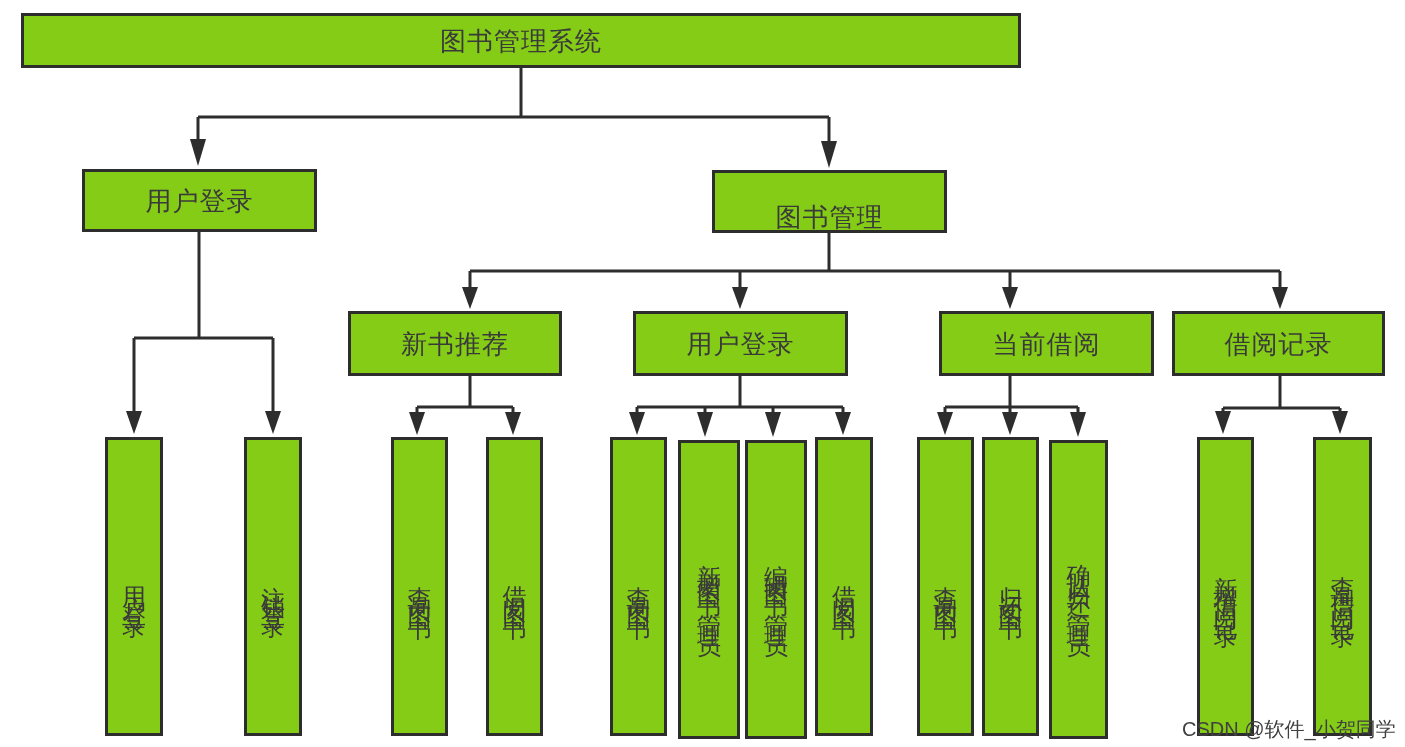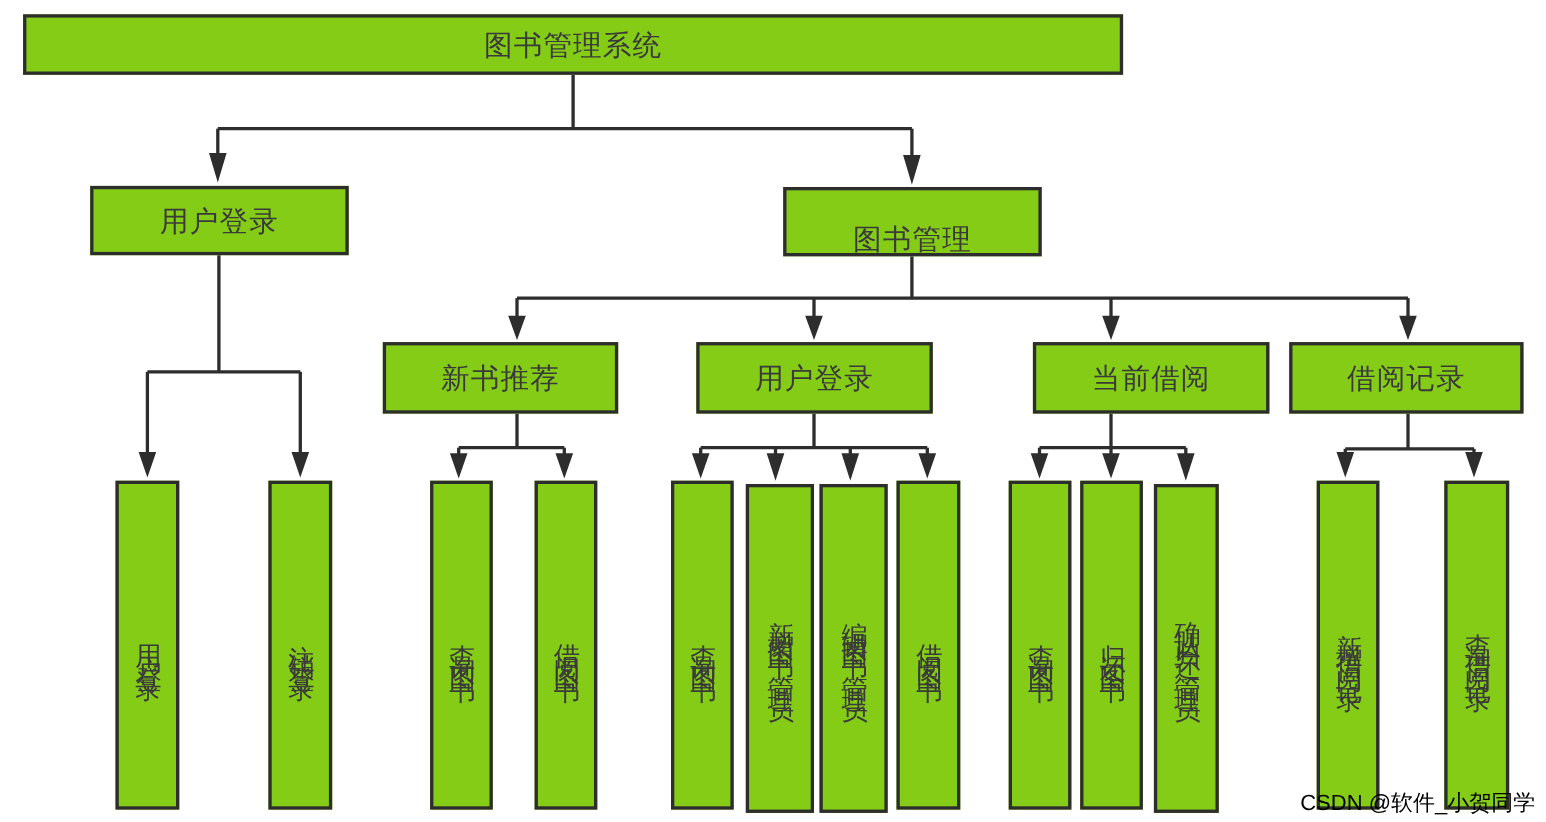--- a/index.html
+++ b/index.html
@@ -34,21 +34,21 @@
     font-size: 24px;
     letter-spacing: 10px;
     line-height: 1;
     white-space: nowrap;
   }
   .watermark {
     position: absolute;
     left: 1182px;
     top: 716px;
     font-size: 20px;
-    color: #000000;
+    color: #404040;
     white-space: nowrap;
     z-index: 5;
   }
 </style>
 </head>
 <body>
 
 <div class="stage">
 
   <svg class="connectors" width="1405" height="747">

